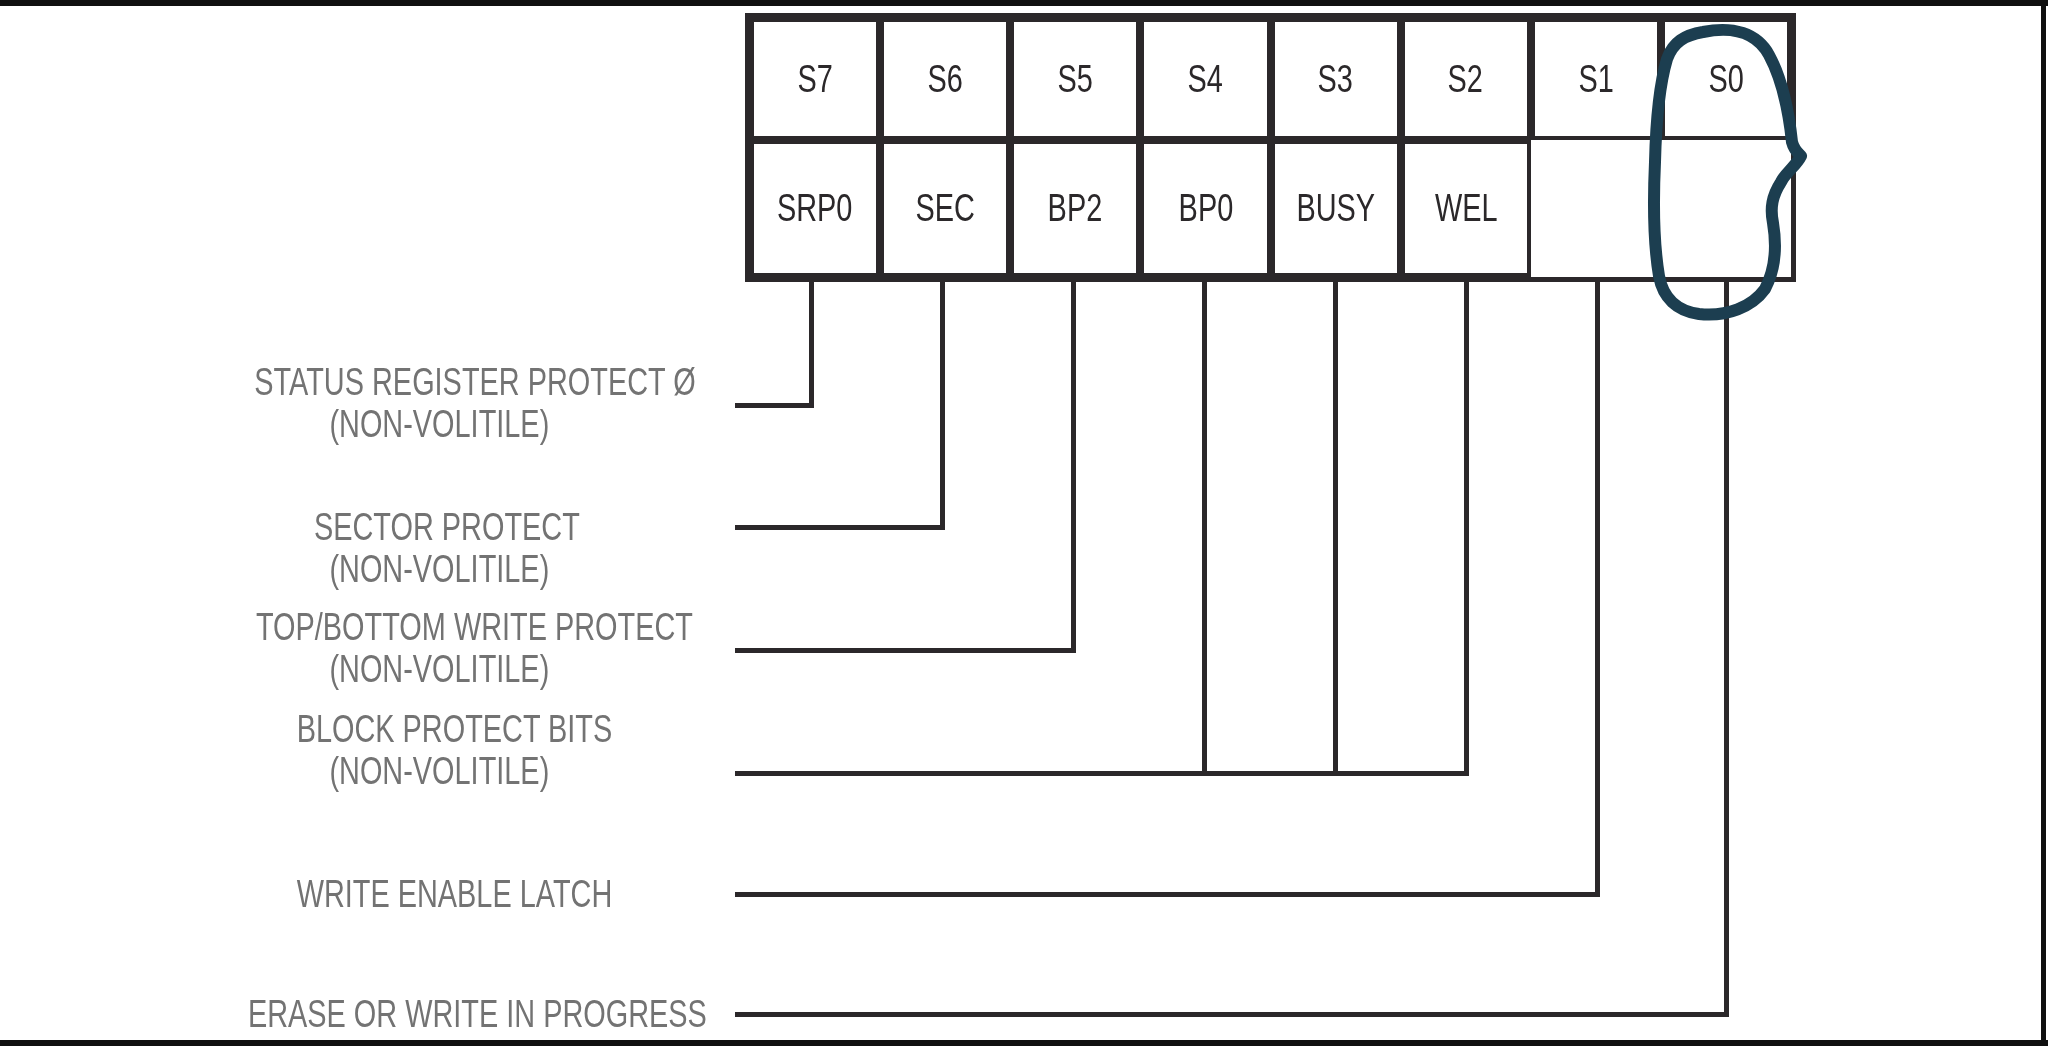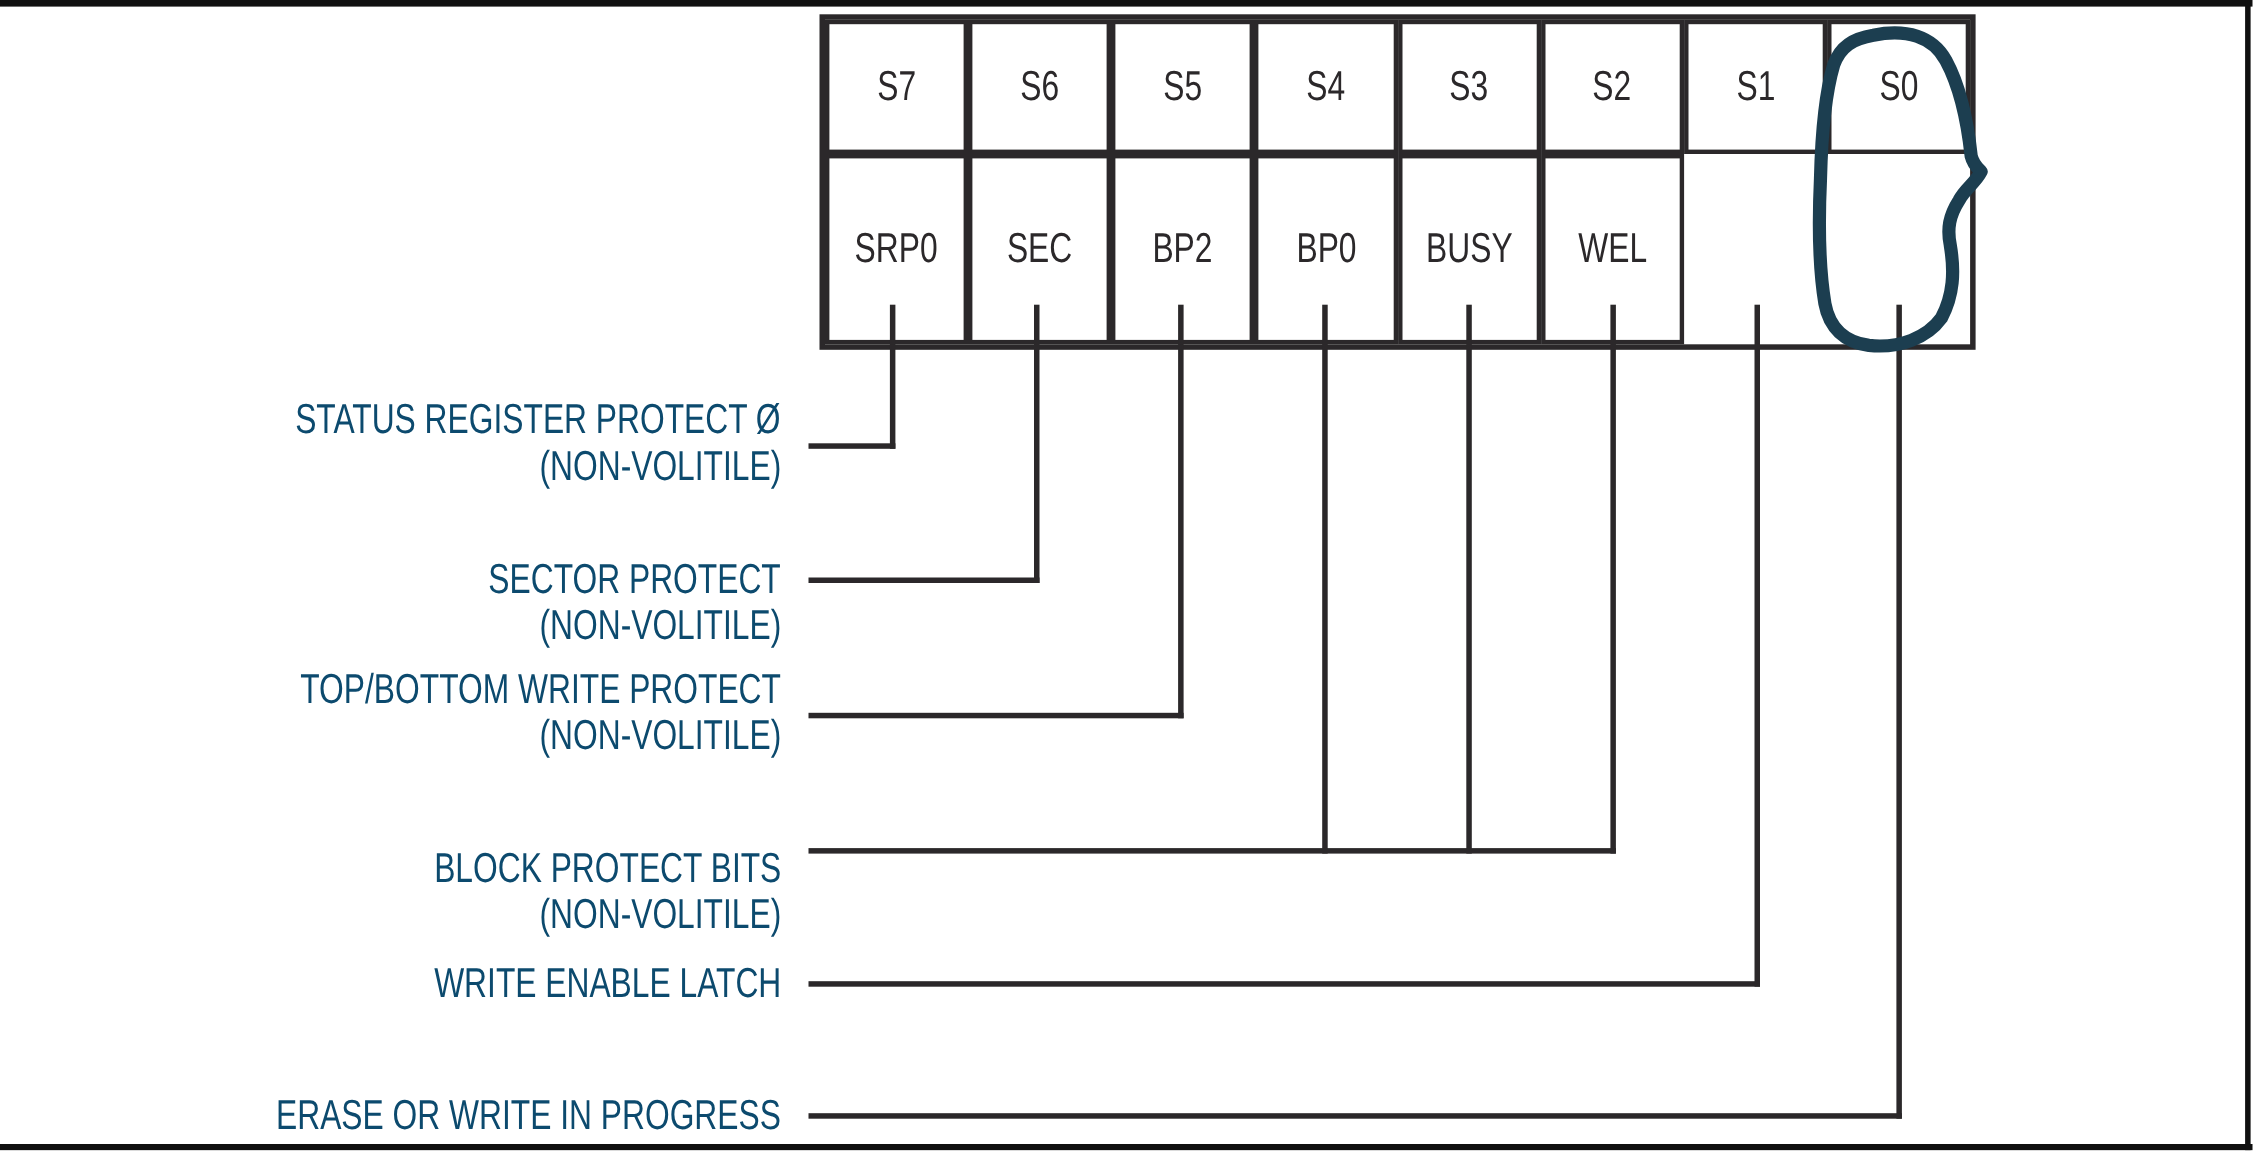--- a/index.html
+++ b/index.html
@@ -9,21 +9,21 @@
     background:#fff;
     font-family:"Liberation Sans", sans-serif;
     overflow:hidden;
   }
   
   .frame{position:absolute;background:#101010;}
   
   #register-table{
     position:absolute;
     left:745px;top:13px;
-    width:1051px;height:305px;
+    width:1051px;height:269px;
     box-sizing:border-box;
     border:5px solid #2b282a;
     display:grid;
     grid-template-columns:repeat(8,1fr);
     grid-template-rows:122px 1fr;
     background:#fff;
   }
   .cell{
     border:4px solid #2b282a;
     display:flex;align-items:center;justify-content:center;
@@ -32,22 +32,22 @@
     overflow:hidden;
   }
   .cell span{display:inline-block;transform:scaleX(0.76);transform-origin:50% 50%;white-space:nowrap;}
   
   .vline{position:absolute;width:5px;background:#2b282a;}
   .hline{position:absolute;height:5px;background:#2b282a;}
   
   .lbl{
     position:absolute;
     left:100px;width:610px;
-    text-align:right;
-    color:#0c4a6e;
+    text-align:center;
+    color:#737373;
     font-size:38px;
     line-height:42px;
     white-space:nowrap;
   }
   .lbl div span{display:inline-block;transform:scaleX(0.76);transform-origin:100% 50%;}
   
   #annotation-svg{position:absolute;left:0;top:0;pointer-events:none;}
 </style>
 </head>
 <body>
@@ -124,21 +124,21 @@
     <div><span>(NON-VOLITILE)</span></div>
   </div>
   <div class="lbl" style="top:506px;">
     <div><span>SECTOR PROTECT</span></div>
     <div><span>(NON-VOLITILE)</span></div>
   </div>
   <div class="lbl" style="top:606px;">
     <div><span>TOP/BOTTOM WRITE PROTECT</span></div>
     <div><span>(NON-VOLITILE)</span></div>
   </div>
-  <div class="lbl" style="top:769px;">
+  <div class="lbl" style="top:708px;">
     <div><span>BLOCK PROTECT BITS</span></div>
     <div><span>(NON-VOLITILE)</span></div>
   </div>
   <div class="lbl" style="top:873px;">
     <div><span>WRITE ENABLE LATCH</span></div>
   </div>
   <div class="lbl" style="top:993px;">
     <div><span>ERASE OR WRITE IN PROGRESS</span></div>
   </div>
 

